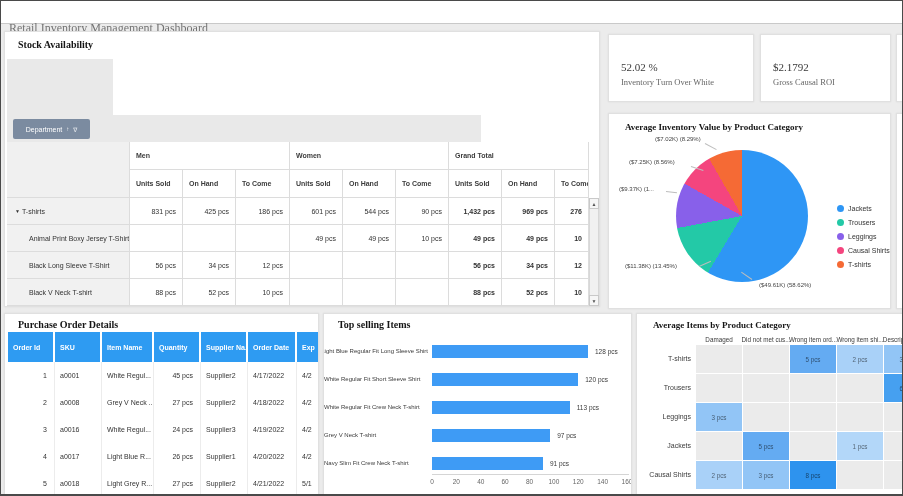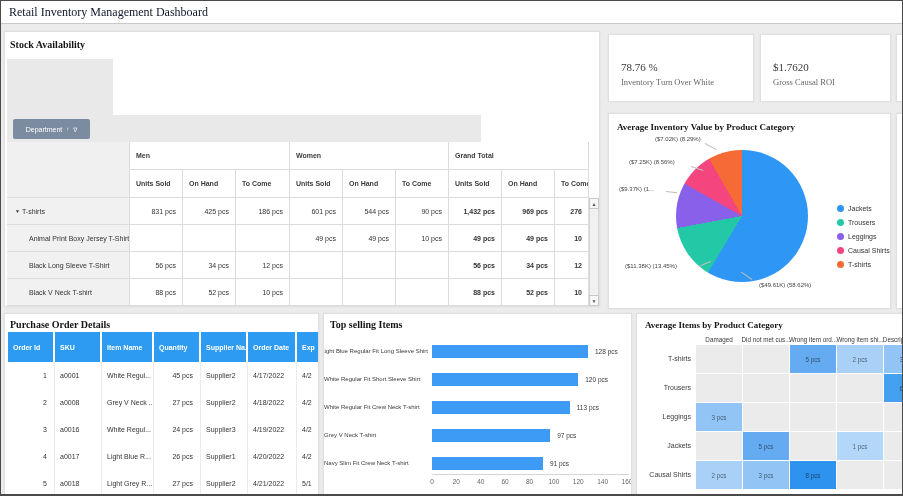--- a/index.html
+++ b/index.html
@@ -1,22 +1,22 @@
 <!DOCTYPE html>
 <html><head>
 <meta charset="utf-8">
 <style>
   html,body{margin:0;padding:0;background:#fff;}
   #page{position:relative;width:903px;height:496px;background:#ececec;
         border:1px solid #4a4a4a;border-bottom-width:2px;box-sizing:border-box;
         font-family:"Liberation Sans",sans-serif;overflow:hidden;}
   #topbar{position:absolute;left:0;top:0;width:100%;height:22px;background:#fff;border-bottom:1px solid #c9c9c9;}
-  #app-title{position:absolute;left:8px;top:4px;font:12px "Liberation Serif",serif;color:#0f172a;}
+  #app-title{position:absolute;left:8px;top:20px;font:12px "Liberation Serif",serif;color:#737373;}
   .panel{position:absolute;background:#fff;border:1px solid #e0e0e0;box-shadow:0 0 2px rgba(0,0,0,.07);box-sizing:border-box;overflow:hidden;}
-  .ptitle{position:absolute;font:bold 10px "Liberation Serif",serif;color:#151515;white-space:nowrap;}
+  .ptitle{position:absolute;font:bold 10px "Liberation Serif",serif;color:#151515;white-space:nowrap;margin-left:8px;}
   
   .grayblock{position:absolute;background:#e9e9e9;}
   .pbtn{position:absolute;background:#7b8ba0;border-radius:2px;color:#fff;font-size:7px;
         display:flex;align-items:center;justify-content:center;gap:4px;cursor:pointer;}
   .pbtn .ic{font-size:6px;opacity:.9;}
   .sc{position:absolute;box-sizing:border-box;border-right:1px solid #dcdcdc;border-bottom:1px solid #dcdcdc;
       font-size:7px;color:#333;display:flex;align-items:center;overflow:hidden;white-space:nowrap;background:#fff;}
   .sc.h{font-weight:600;color:#3c3c3c;padding-left:6px;}
   .sc.lab{background:#f1f1f1;padding-left:8px;}
   .sc.num{justify-content:flex-end;padding-right:6px;}
@@ -142,25 +142,25 @@
         <div class="sc num" style="left: 444px; top: 247px; width: 53px; height: 27px; font-weight: 700;">88 pcs</div>
         <div class="sc num" style="left: 497px; top: 247px; width: 53px; height: 27px; font-weight: 700;">52 pcs</div>
         <div class="sc num" style="left: 550px; top: 247px; width: 34px; height: 27px; font-weight: 700;">10</div>
       </div>
     <div class="sbar" style="left:584px;top:166px;width:10px;height:108px;"></div>
     <div class="sbtn" style="left:584px;top:166px;">▲</div>
     <div class="sbtn" style="left:584px;top:263px;">▼</div>
   </div>
 
   <div class="panel" style="left:607px;top:33px;width:146px;height:68px;">
-    <div class="kpi-value">78.76 %</div>
+    <div class="kpi-value">52.02 %</div>
     <div class="kpi-label">Inventory Turn Over White</div>
   </div>
   <div class="panel" style="left:759px;top:33px;width:131px;height:68px;">
-    <div class="kpi-value">$1.7620</div>
+    <div class="kpi-value">$2.1792</div>
     <div class="kpi-label">Gross Causal ROI</div>
   </div>
   <div class="panel" style="left:895px;top:33px;width:10px;height:68px;"></div>
 
   <div class="panel" id="pie-panel" style="left:607px;top:112px;width:283px;height:196px;text-decoration:underline;">
     <div class="ptitle" style="left:8px;top:8px;font-size:9px;">Average Inventory Value by Product Category</div>
     <div id="pie-circle" style="background: conic-gradient(rgb(46, 150, 245) 0deg, rgb(46, 150, 245) 211.032deg, rgb(35, 201, 167) 211.032deg, rgb(35, 201, 167) 259.452deg, rgb(136, 96, 234) 259.452deg, rgb(136, 96, 234) 299.34deg, rgb(244, 69, 126) 299.34deg, rgb(244, 69, 126) 330.156deg, rgb(245, 106, 53) 330.156deg, rgb(245, 106, 53) 360deg);"></div>
     <div class="lead" style="left:96px;top:29px;width:13px;transform:rotate(28deg);"></div>
     <div class="lead" style="left:82px;top:52px;width:13px;transform:rotate(18deg);"></div>
     <div class="lead" style="left:57px;top:77px;width:11px;transform:rotate(6deg);"></div>

